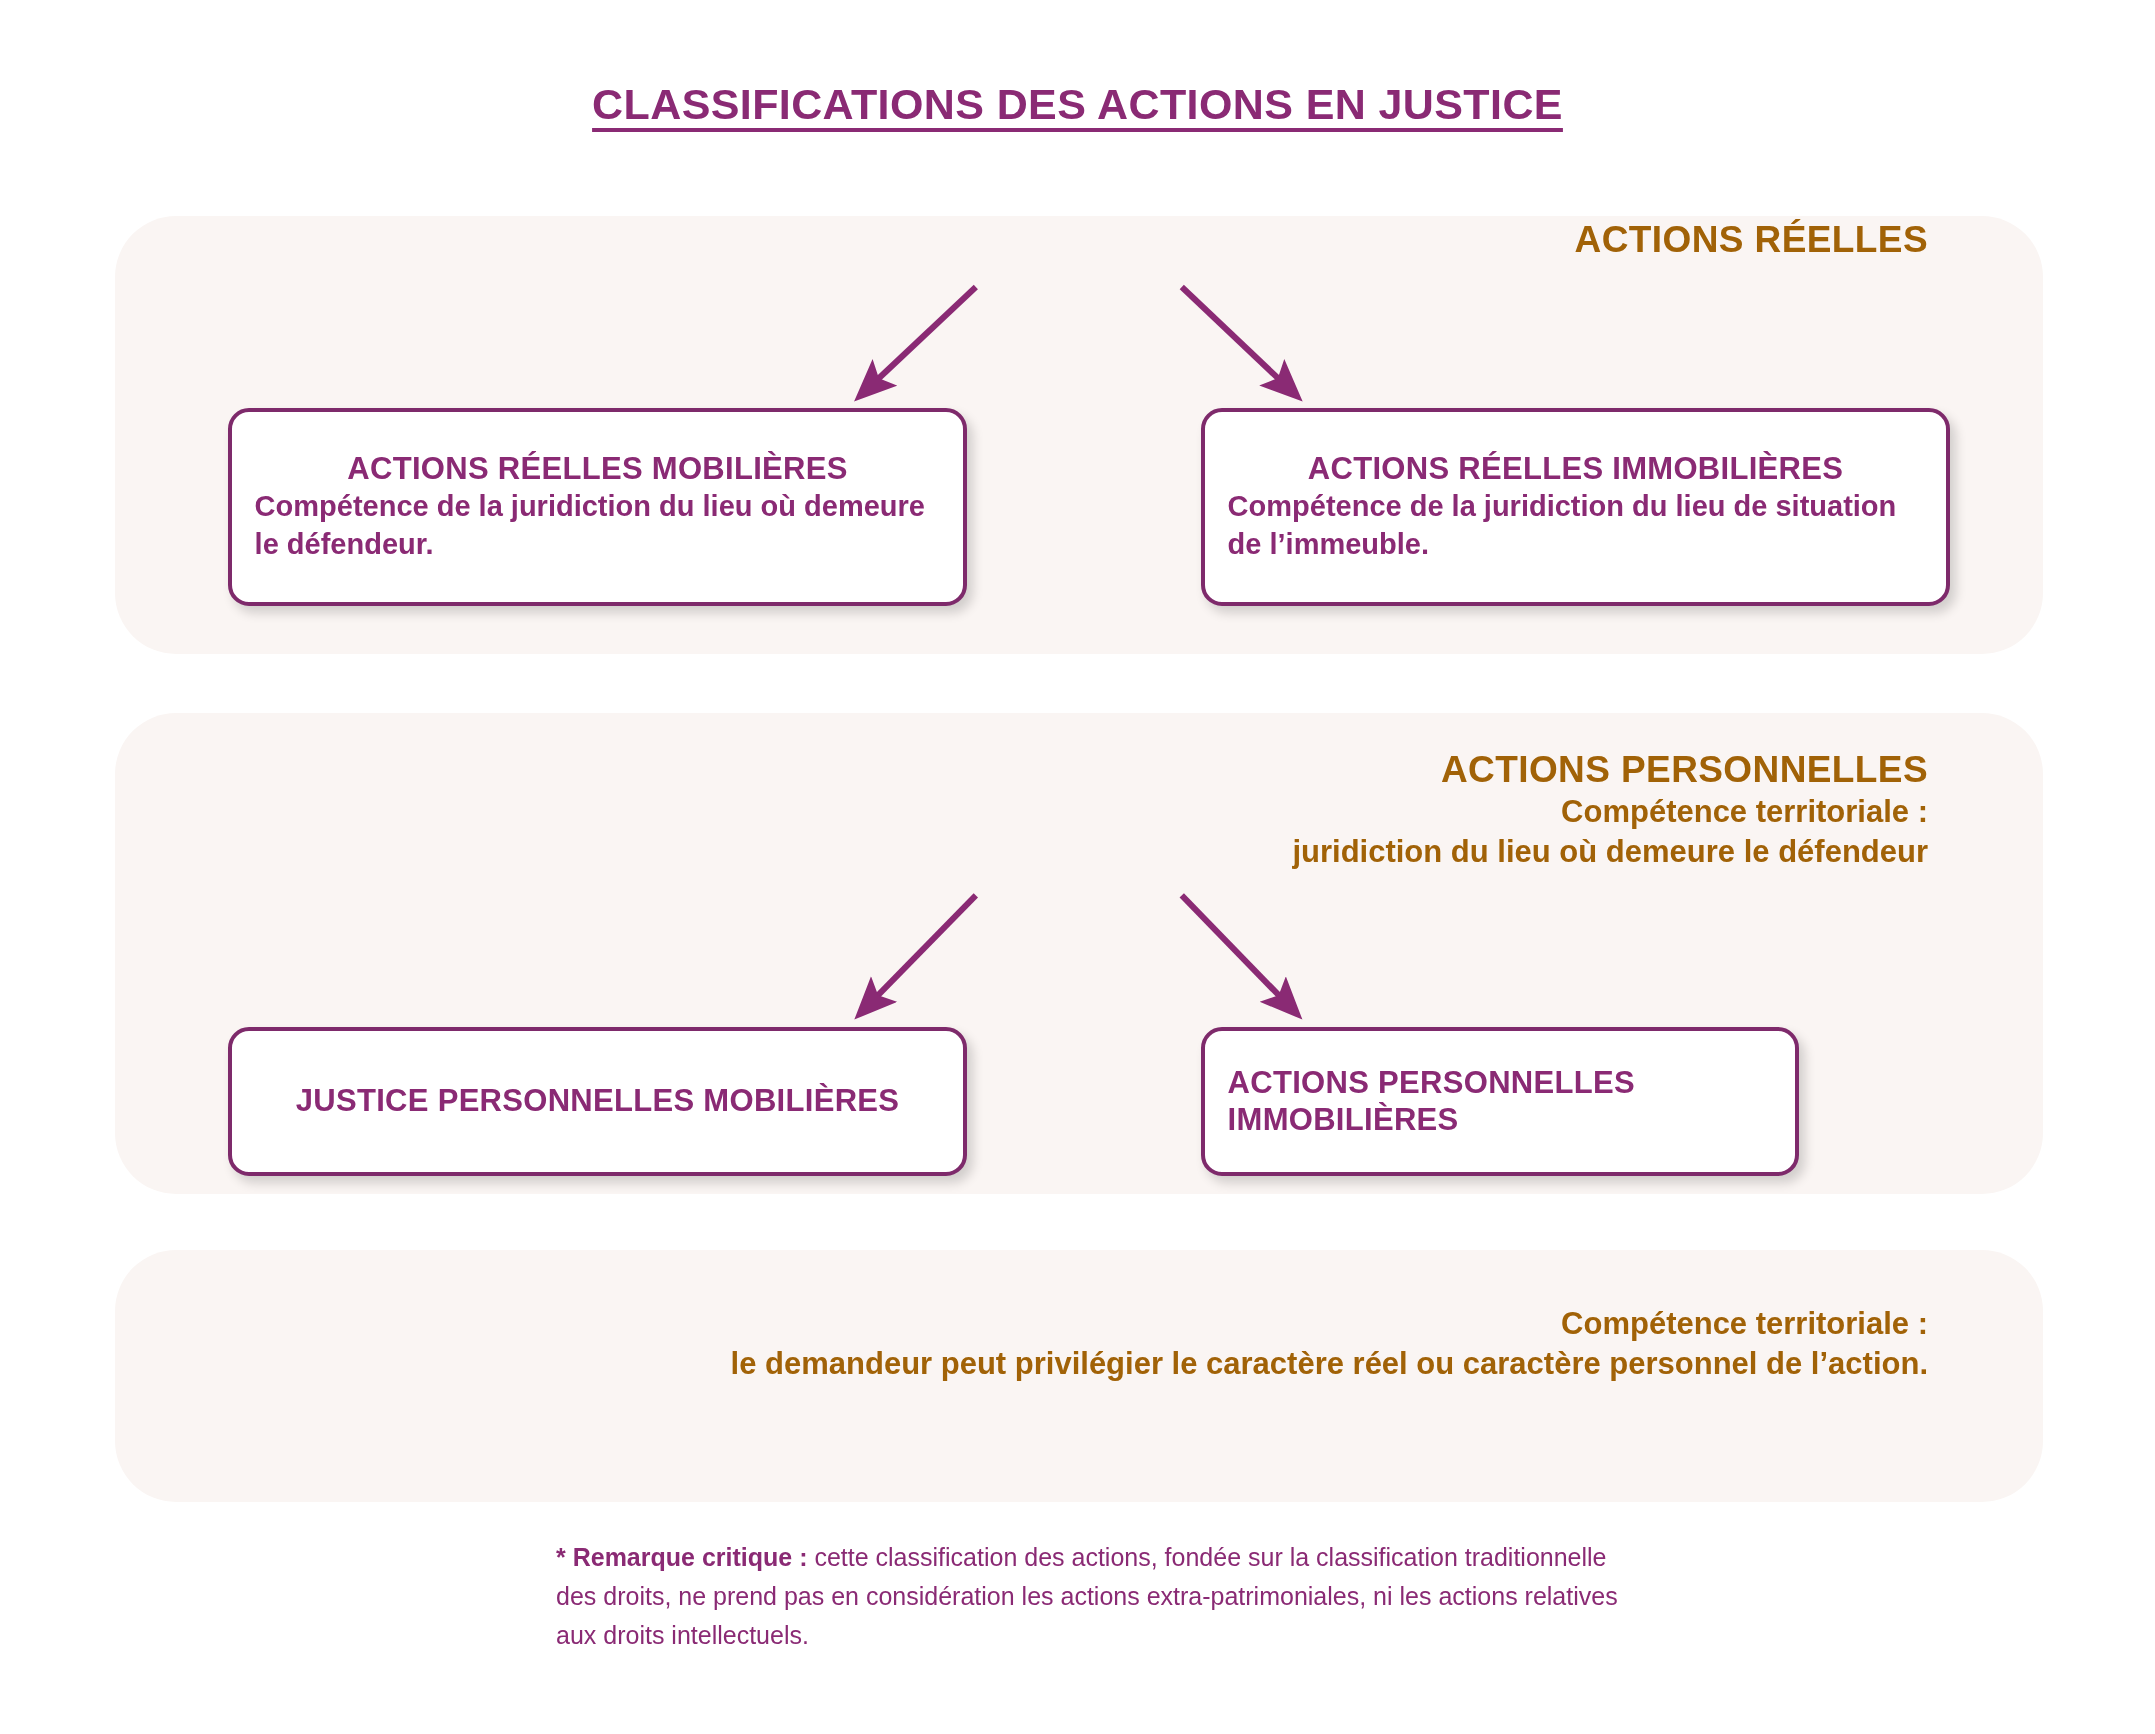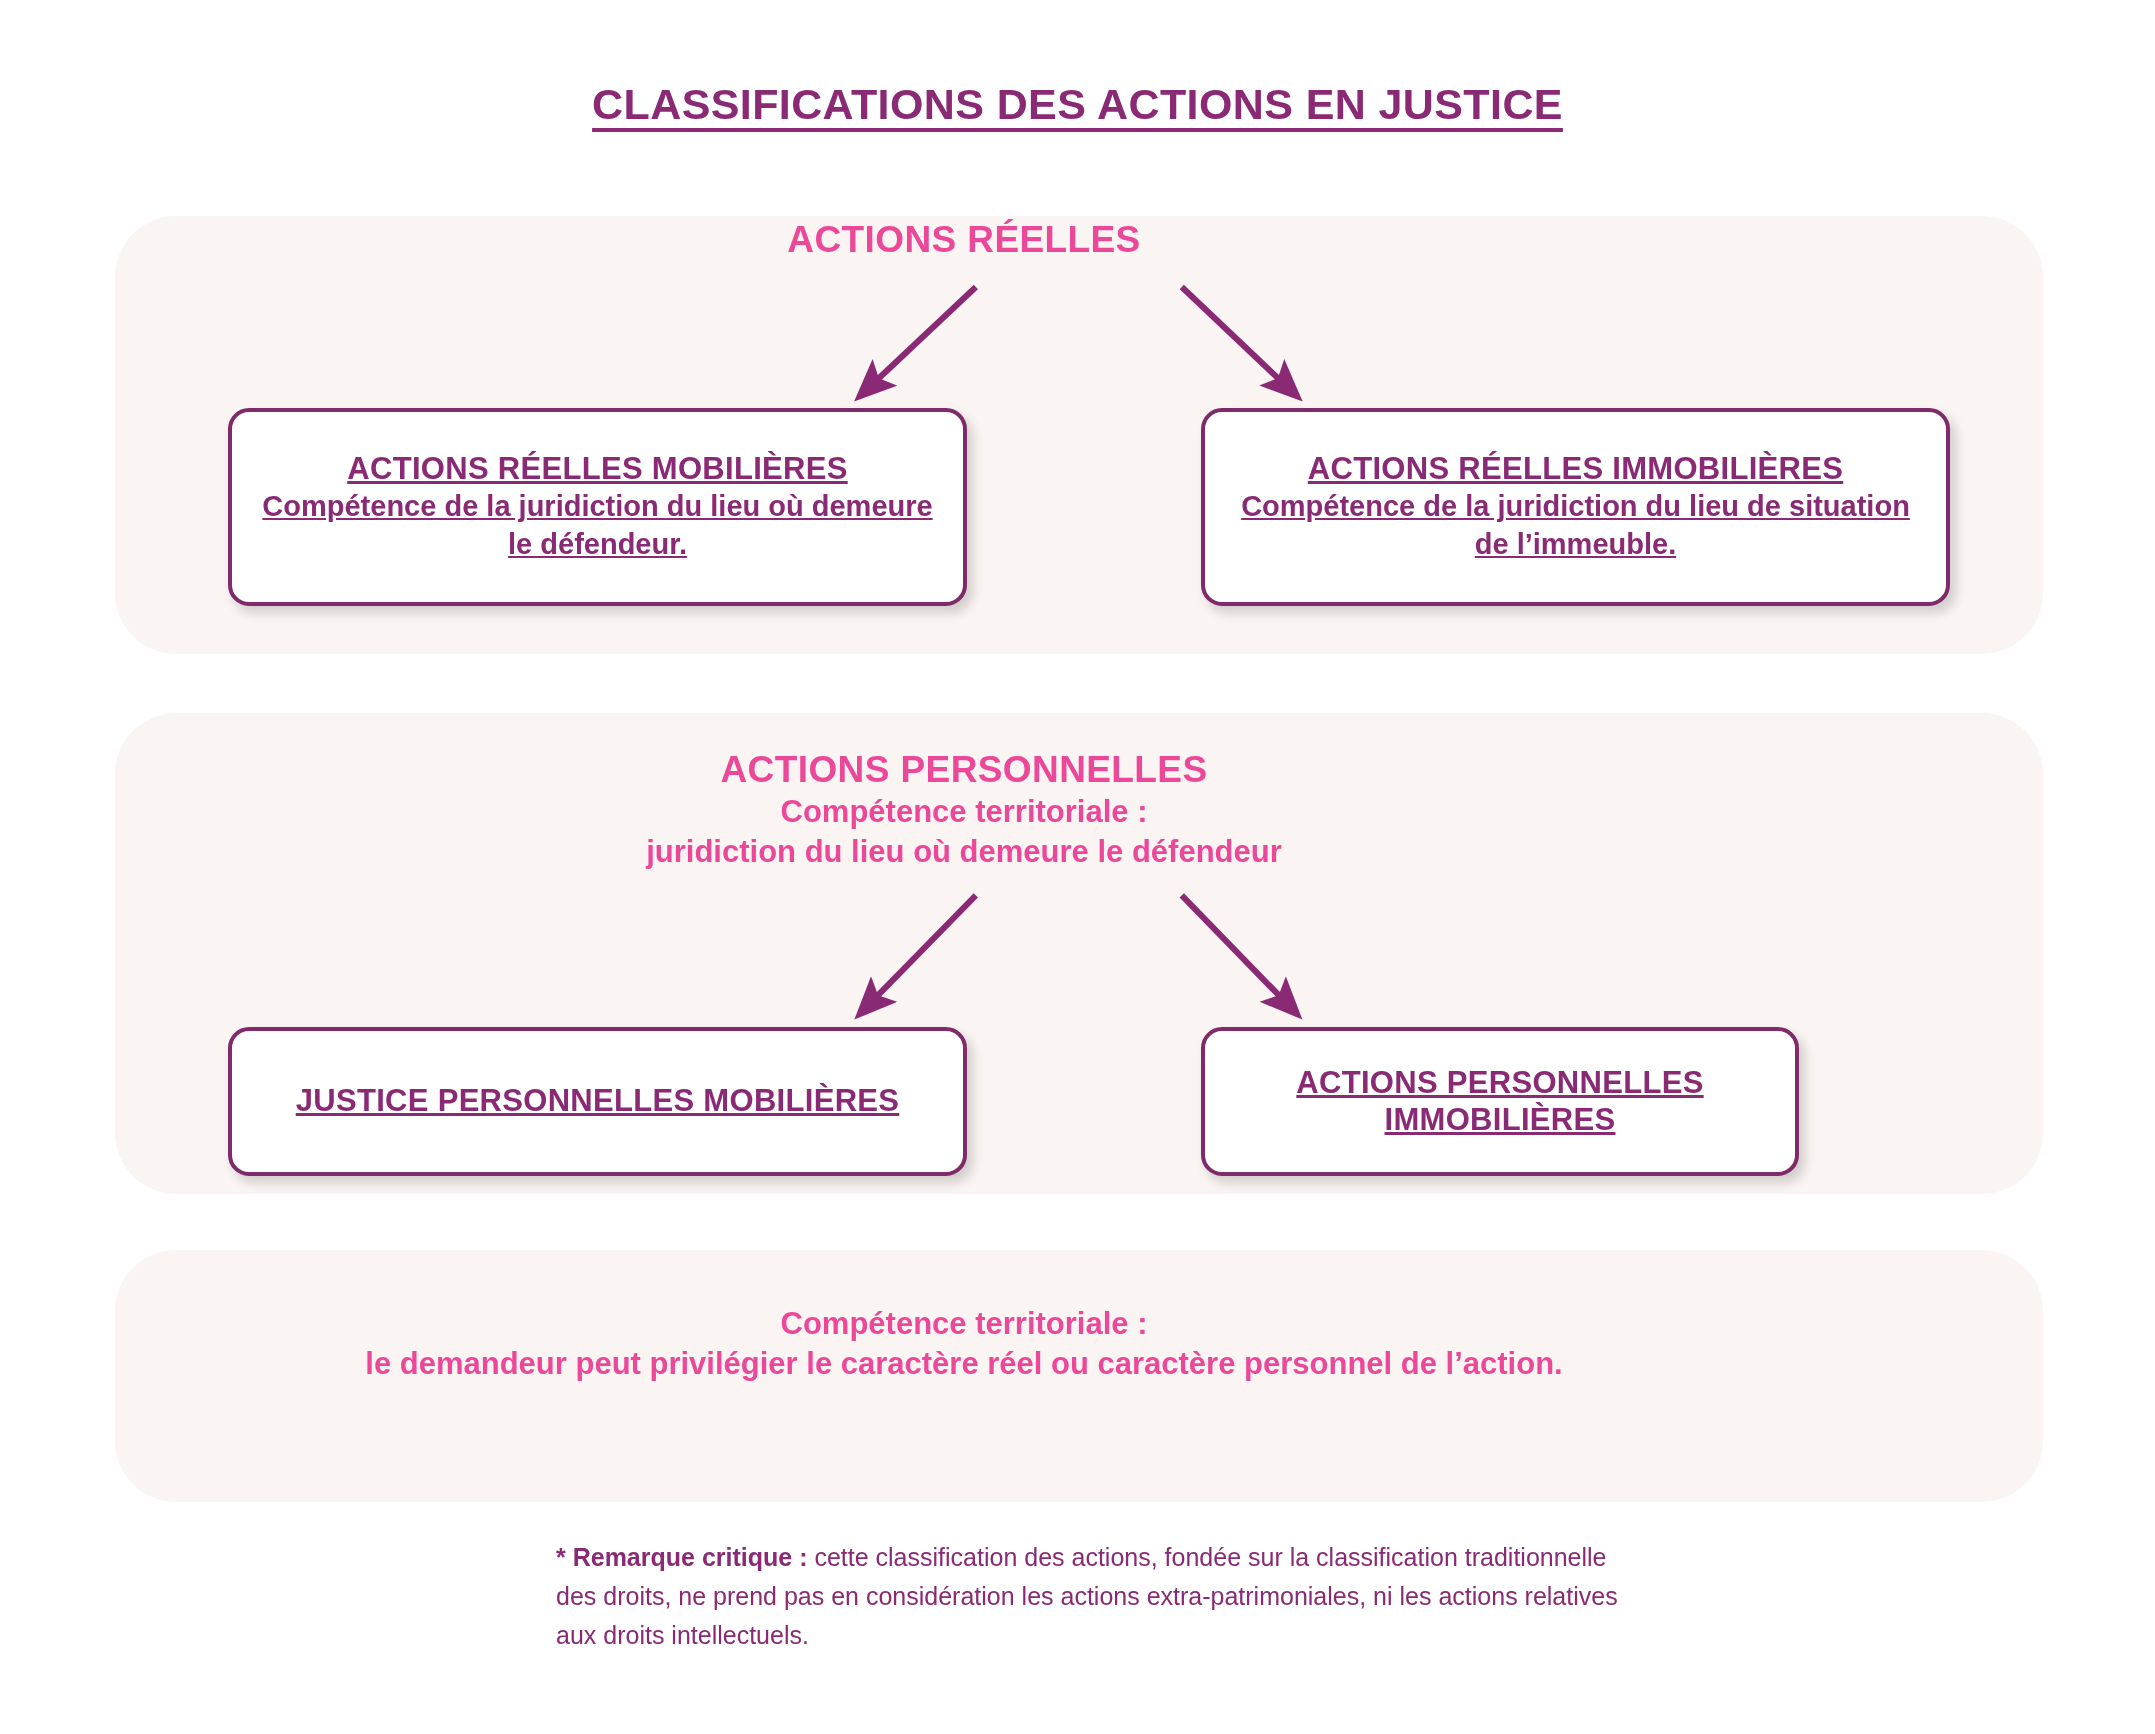--- a/index.html
+++ b/index.html
@@ -48,22 +48,22 @@
   }
   #panel-reelles       { top: 216px;  height: 438px; }
   #panel-personnelles  { top: 713px;  height: 481px; }
   #panel-mixtes        { top: 1250px; height: 252px; }
 
   
   .section-head {
     position: absolute;
     left: 0;
     width: 1928px;
-    text-align: center;
-    color: #ec4899;
+    text-align: right;
+    color: #a16207;
   }
   .section-title {
     font-size: 37px;
     font-weight: bold;
     letter-spacing: 0.4px;
     line-height: 1.15;
   }
   .section-sub {
     font-size: 31px;
     font-weight: bold;
@@ -79,24 +79,22 @@
     position: absolute;
     box-sizing: border-box;
     background: #ffffff;
     border: 4.3px solid #7e2a6b;
     border-radius: 21px;
     box-shadow: 5.2px 7px 10.4px rgba(0,0,0,0.16);
     display: flex;
     flex-direction: column;
     align-items: center;
     justify-content: center;
-    text-align: center;
     color: #8a2a74;
     padding: 0 22.6px;
-    text-decoration: underline;
   }
   .node-title {
     font-size: 31px;
     font-weight: bold;
     line-height: 1.18;
     letter-spacing: 0.3px;
   }
   .node-desc {
     font-size: 29px;
     font-weight: bold;

